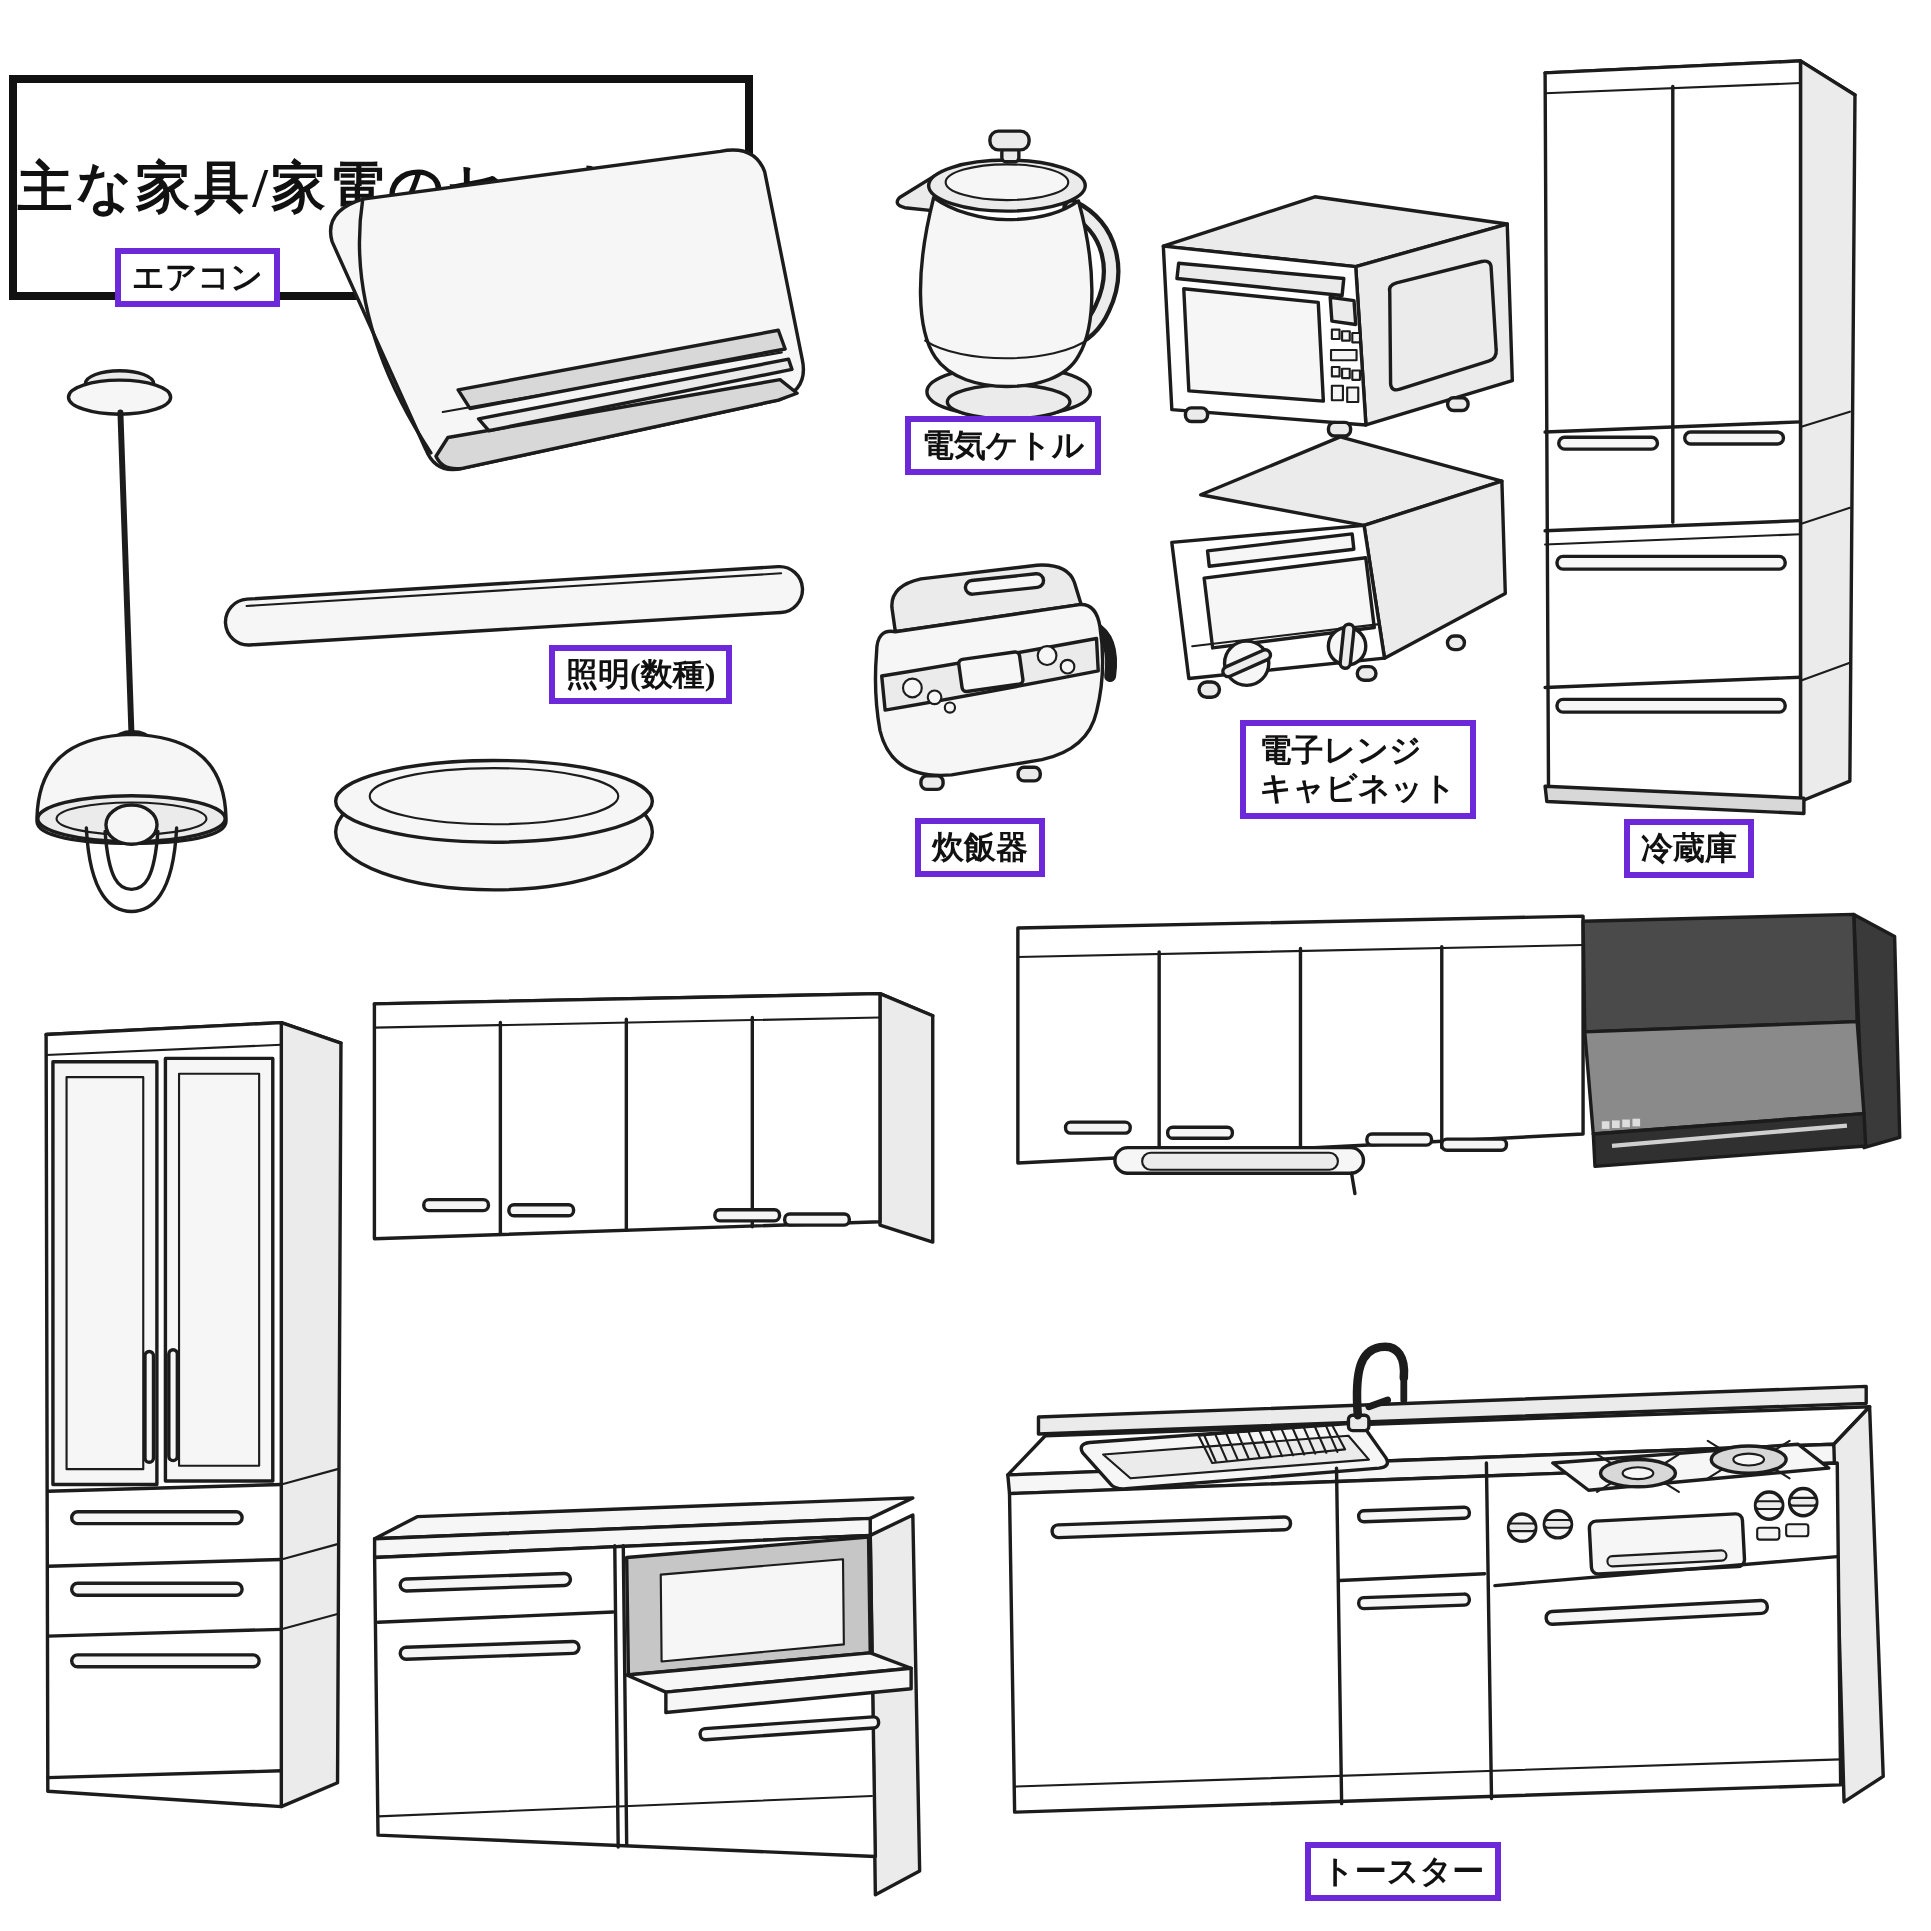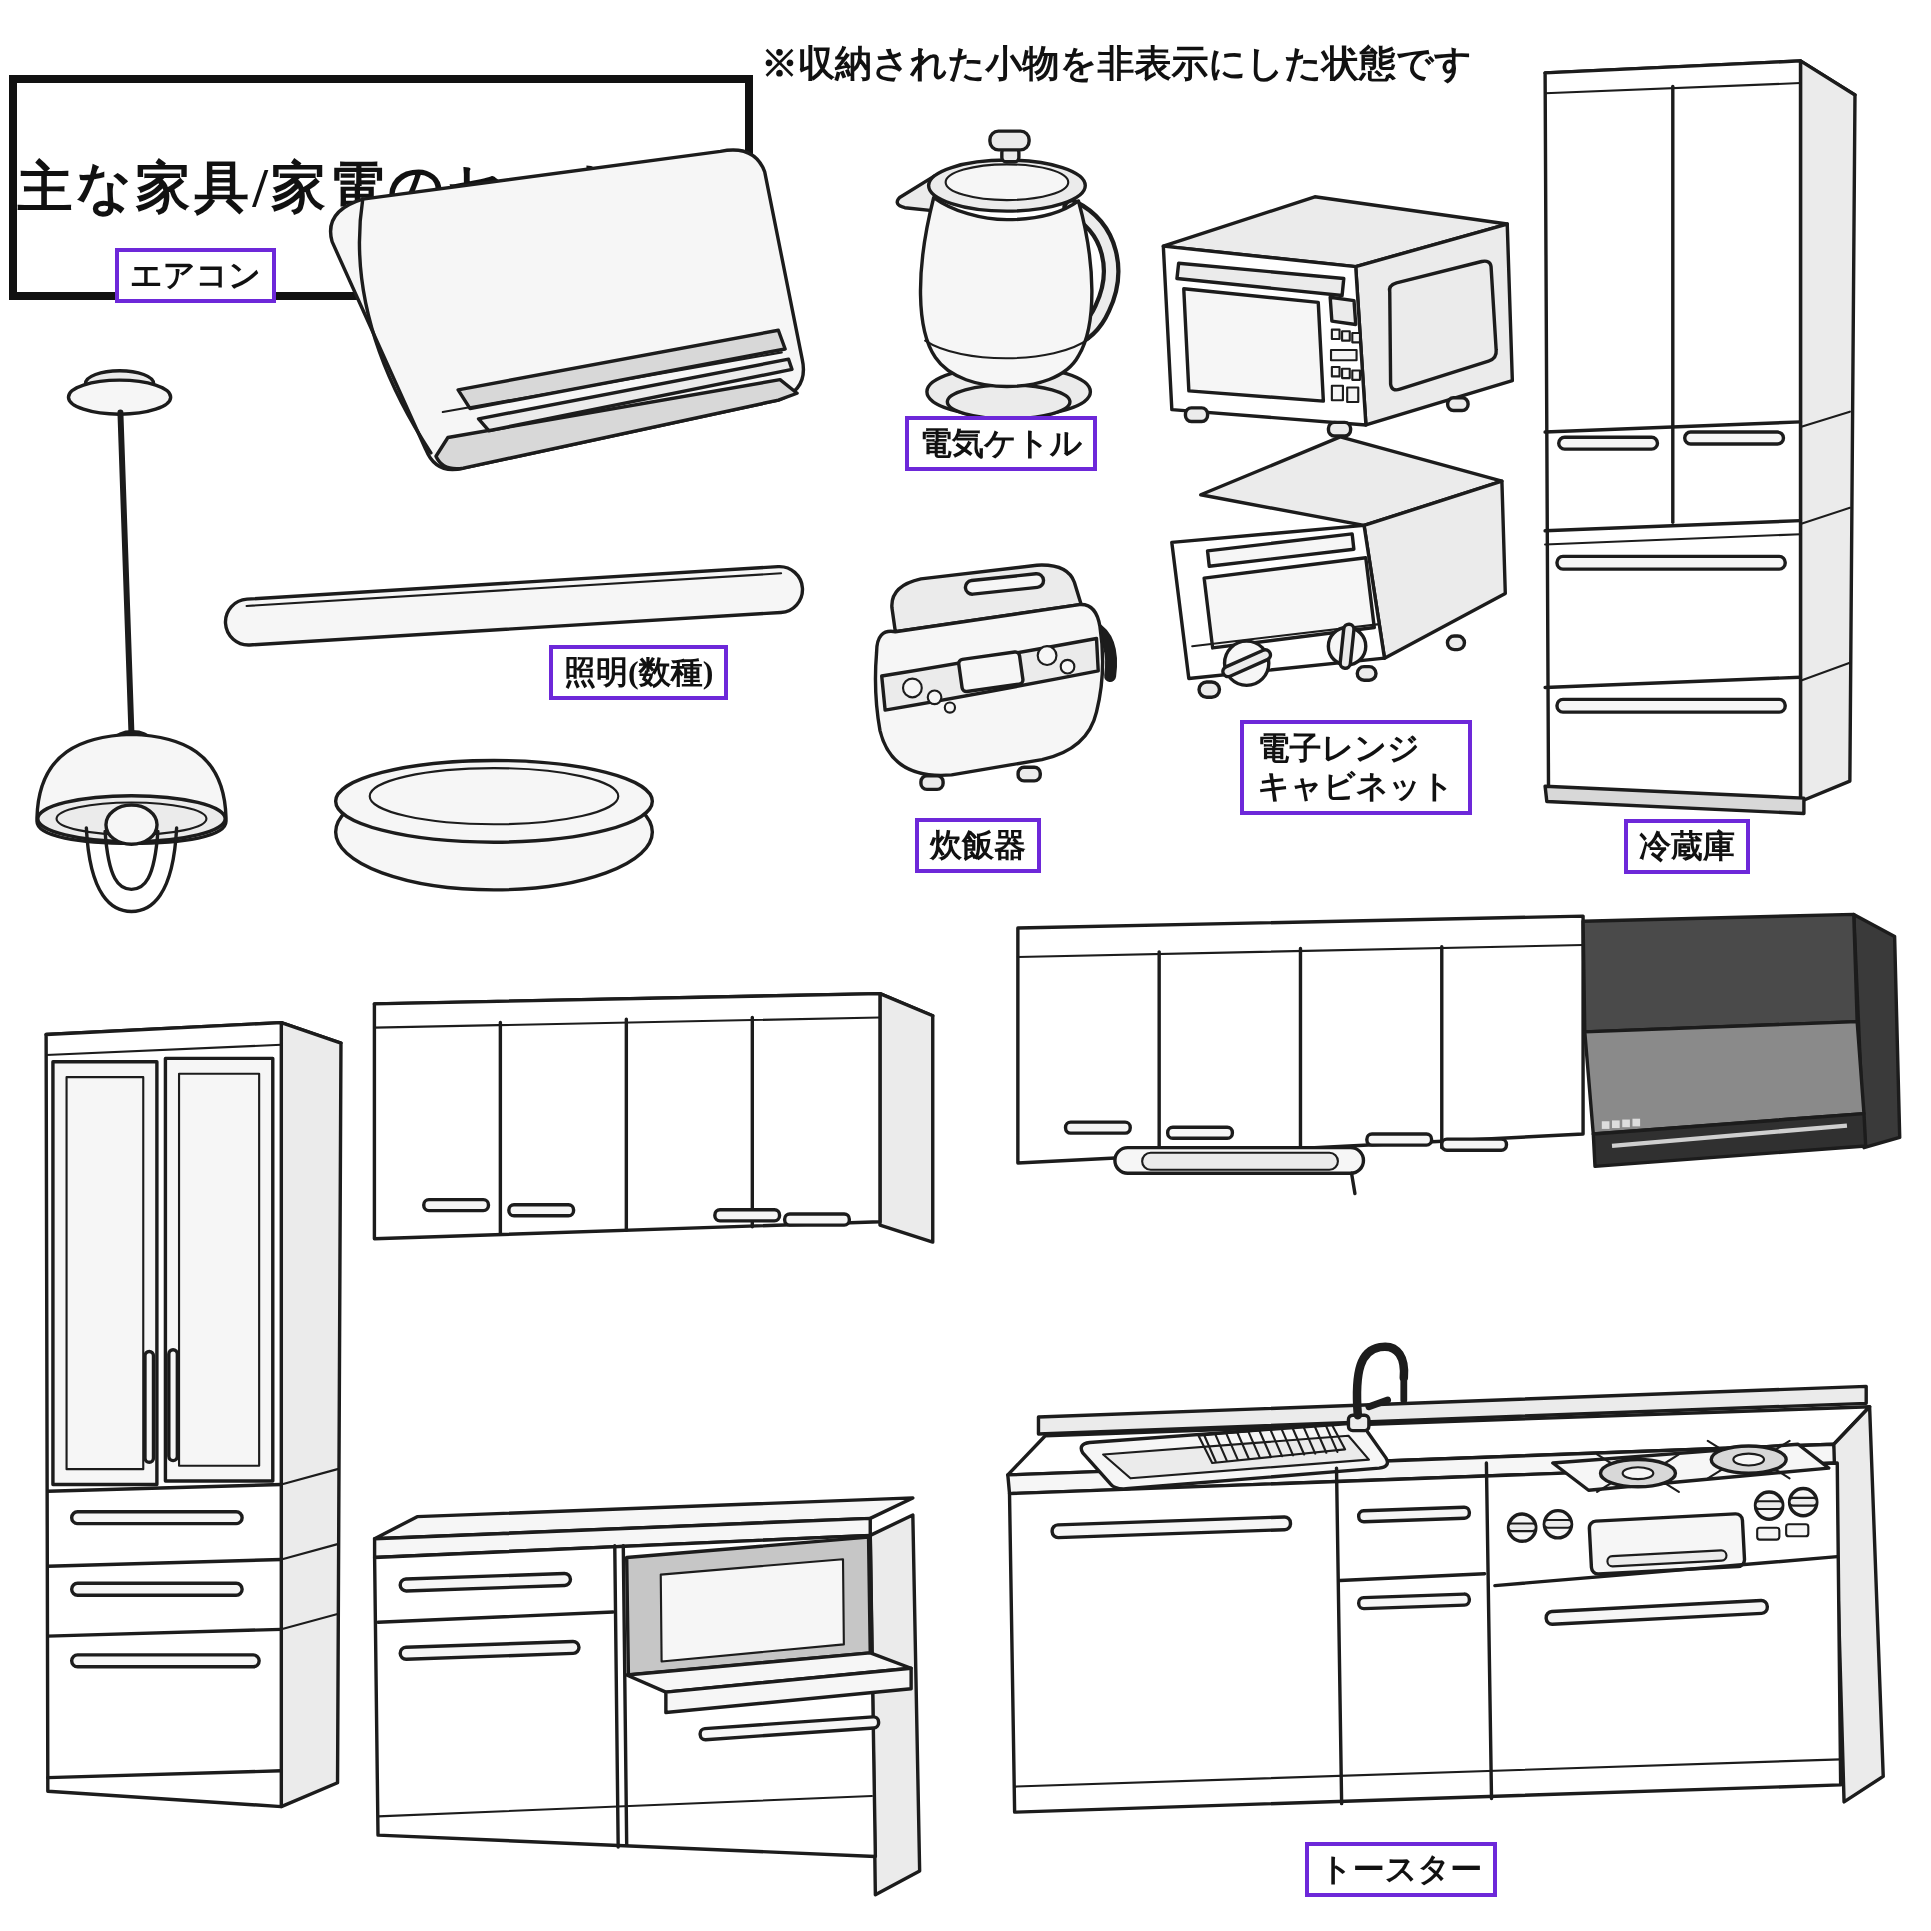--- a/index.html
+++ b/index.html
@@ -6,38 +6,37 @@
   #scene{position:relative;width:1932px;height:1932px;background:#ffffff;overflow:hidden;
          font-family:"Liberation Serif","DejaVu Serif",serif;}
   #scene svg{position:absolute;overflow:visible;}
   
   .s{stroke:#1c1c1c;stroke-width:4;stroke-linejoin:round;stroke-linecap:round;}
   .th{stroke:#1c1c1c;stroke-width:2.5;stroke-linejoin:round;stroke-linecap:round;}
   .f0{fill:#ffffff}.f1{fill:#f6f6f6}.f2{fill:#ebebeb}.f3{fill:#d8d8d8}.f4{fill:#c6c6c6}
   .nf{fill:none}
   .hoodD{fill:#4a4a4a}.hoodM{fill:#8a8a8a}.hoodB{fill:#303030}.hoodS{fill:#3a3a3a}
   
-  .tag{position:absolute;background:#ffffff;border:4px solid #6d28d9;color:#111111;
+  .tag{position:absolute;background:#ffffff;border:6px solid #6d28d9;color:#111111;
        font-weight:700;font-size:32px;line-height:1.2;padding:4.3px 11px;white-space:nowrap;
        box-sizing:border-box;}
   .tag.two{text-align:left;white-space:normal;padding:5.1px 13.6px;}
   #title-box{position:absolute;left:8.5px;top:75px;width:744px;height:225px;border:8.5px solid #111;
        background:#fff;display:flex;align-items:center;justify-content:center;box-sizing:border-box;}
   #title-box span{font-weight:700;font-size:55px;letter-spacing:3.4px;color:#111;}
   #note{position:absolute;left:761px;top:39px;font-weight:700;font-size:37px;color:#111;white-space:nowrap;}
 </style>
 </head>
 <body>
 
 <div id="scene">
 
   <div id="title-box">
     <span>主な家具/家電のセット内容</span>
   </div>
-  <div id="note">※収納された小物を非表示にした状態です</div>
 
   <svg style="left:281px;top:141px" width="528" height="341" viewBox="0 0 620 400">
     <path class="s f1" d="M60,118 Q50,82 96,68 L516,12 Q556,4 568,36 L612,256 Q620,292 584,304 L214,384 Q182,392 170,362 Z"></path>
     <path class="s nf" d="M96,68 Q74,210 176,366"></path>
     <path class="s f3" d="M196,348 L586,280 L606,296 L584,304 L214,384 Q190,388 182,370 Z"></path>
     <path class="s f3" d="M208,292 L584,222 L592,244 L222,314 Z"></path>
     <path class="s f2" d="M232,326 L596,256 L600,268 L244,340 Z"></path>
     <path class="th nf" d="M190,318 L588,248"></path>
   </svg>
 

